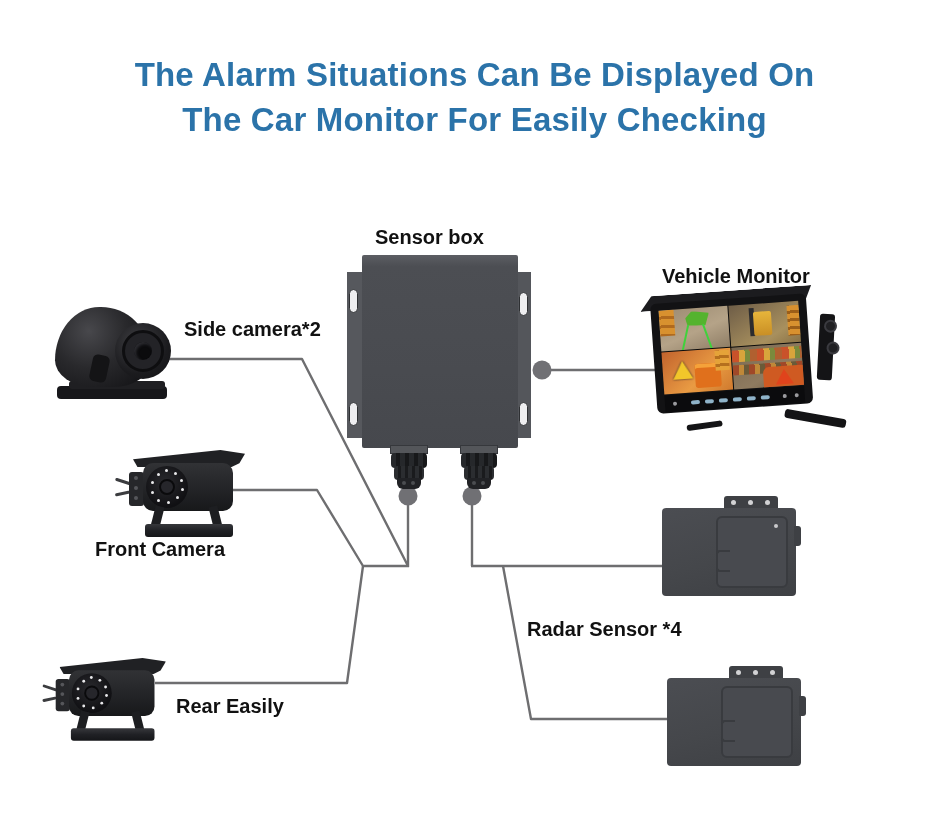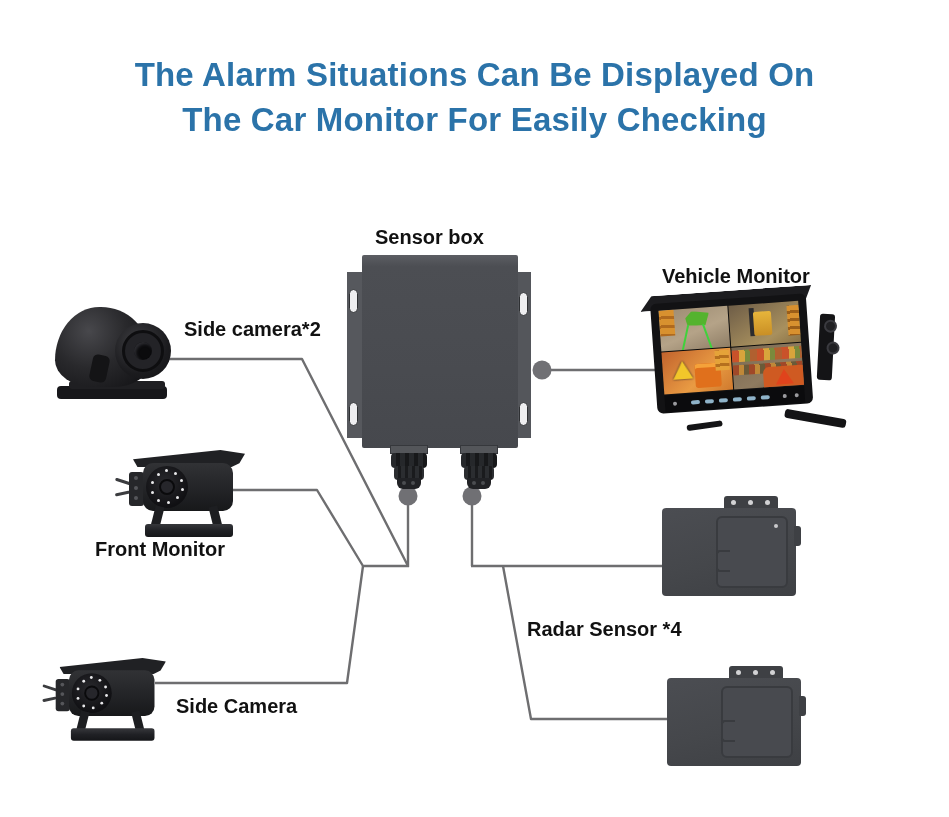--- a/index.html
+++ b/index.html
@@ -362,17 +362,17 @@
       <div class="panel">
         <div class="notch"></div>
       </div>
       <div class="tab"></div>
     </div>
   </div>
 
   <div class="part-label lbl-control">Sensor box</div>
   <div class="part-label lbl-monitor">Vehicle Monitor</div>
   <div class="part-label lbl-side">Side camera*2</div>
-  <div class="part-label lbl-front">Front Monitor</div>
-  <div class="part-label lbl-rear">Side Camera</div>
+  <div class="part-label lbl-front">Front Camera</div>
+  <div class="part-label lbl-rear">Rear Easily</div>
   <div class="part-label lbl-radar">Radar Sensor *4</div>
 
 </div>
 
 </body></html>

